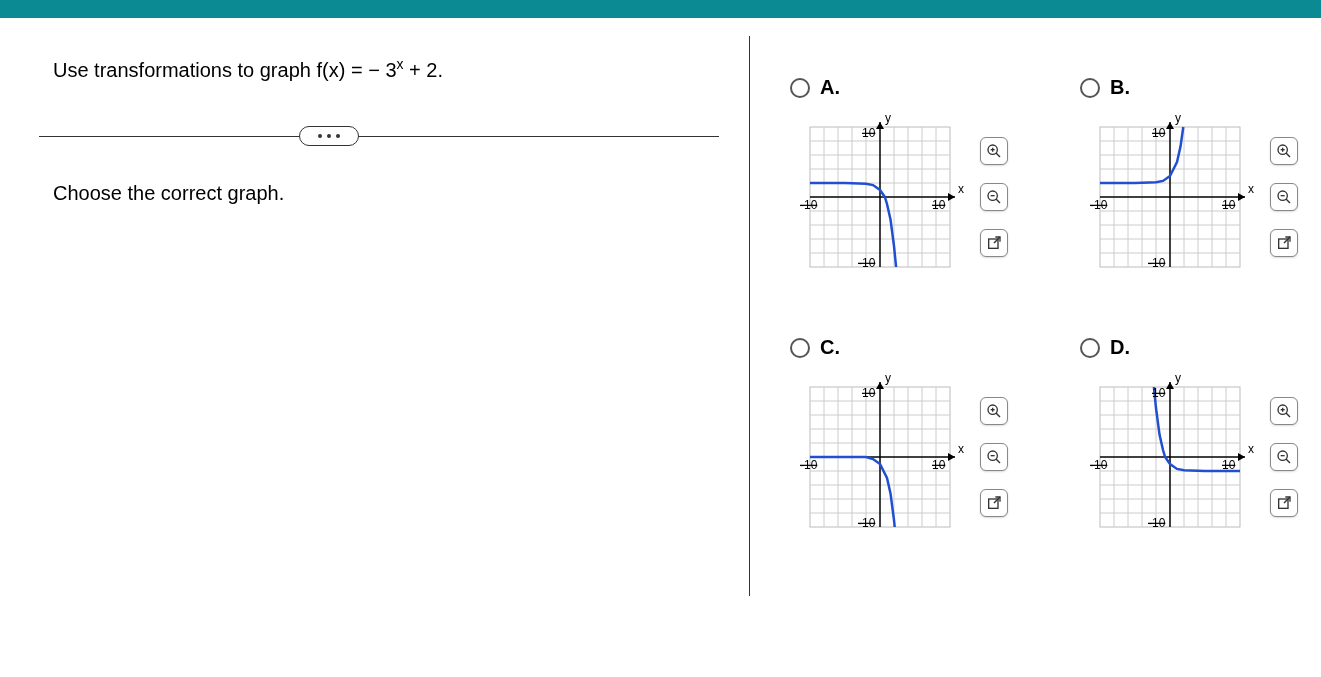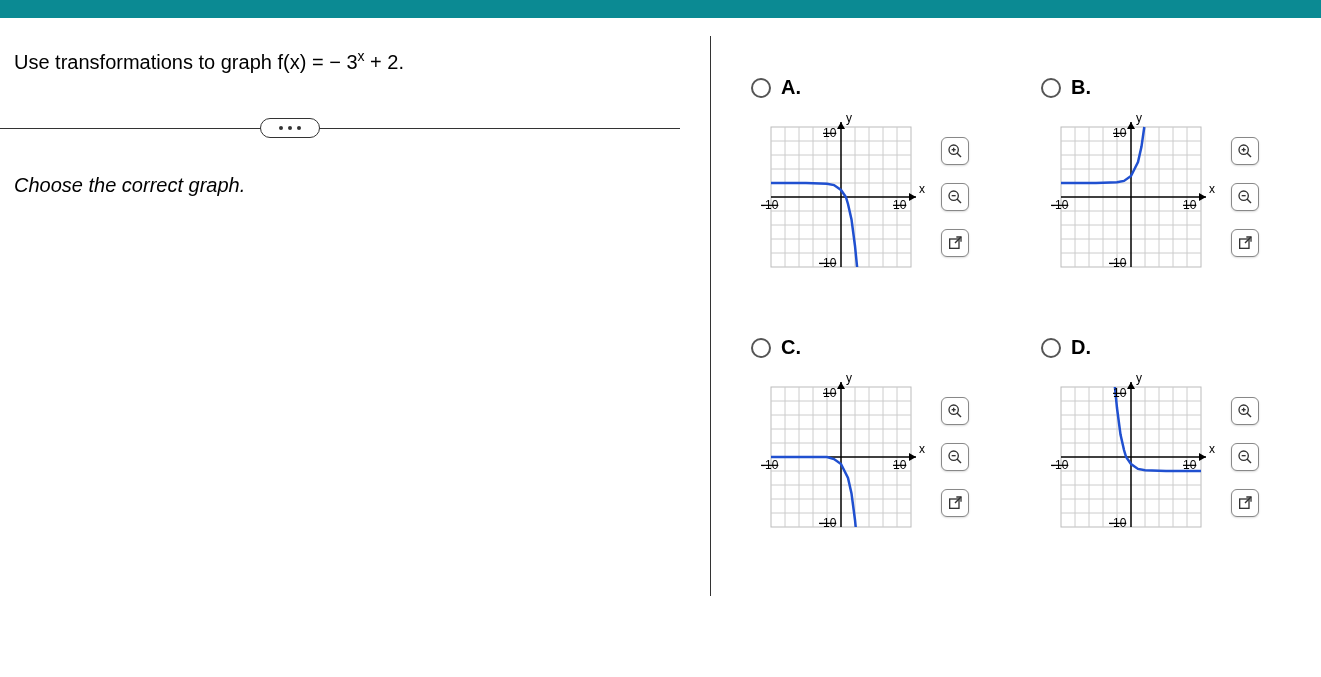--- a/index.html
+++ b/index.html
@@ -13,22 +13,23 @@
   .topbar {
     height: 18px;
     background: #0b8a93;
   }
   .content {
     display: flex;
     width: 100%;
   }
   .left-panel {
     flex: 0 0 710px;
-    padding: 30px 0 0 14px;
+    padding: 38px 0 0 14px;
     position: relative;
+    margin-left: 39px;
   }
   .right-panel {
     border-left: 1px solid #333;
     margin-top: 18px;
     padding: 40px 0 0 40px;
   }
   .question-text {
     font-size: 20px;
     margin-bottom: 40px;
   }
@@ -61,21 +62,20 @@
     align-items: center;
     justify-content: center;
     gap: 5px;
     cursor: pointer;
   }
   .dots-btn span {
     width: 4px; height: 4px; background: #333; border-radius: 50%;
   }
   .instruction {
     font-size: 20px;
-    font-style: italic;
   }
   .options-grid {
     display: grid;
     grid-template-columns: 290px 290px;
     grid-template-rows: 260px 260px;
     gap: 0;
   }
   .option-cell { position: relative; }
   .option-header {
     display: flex;

